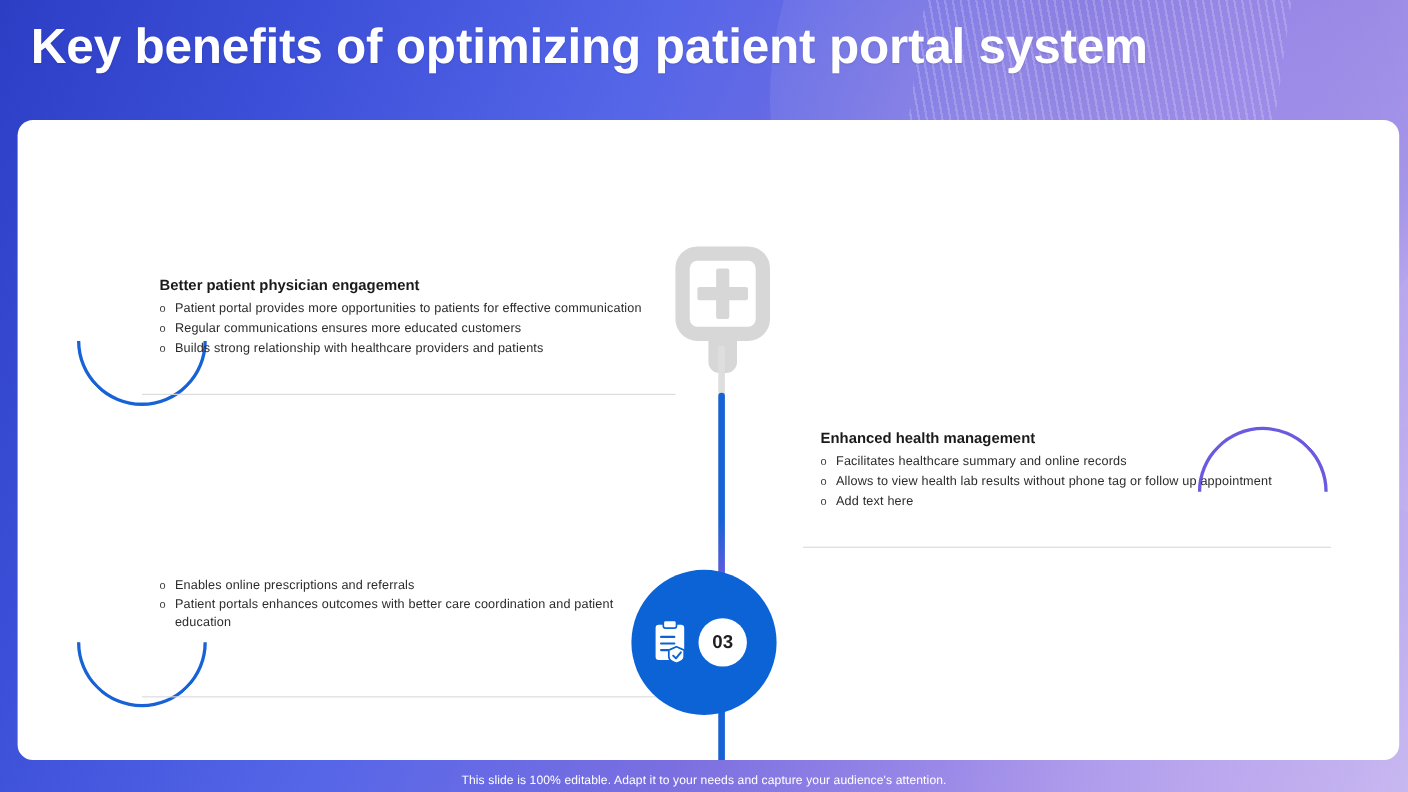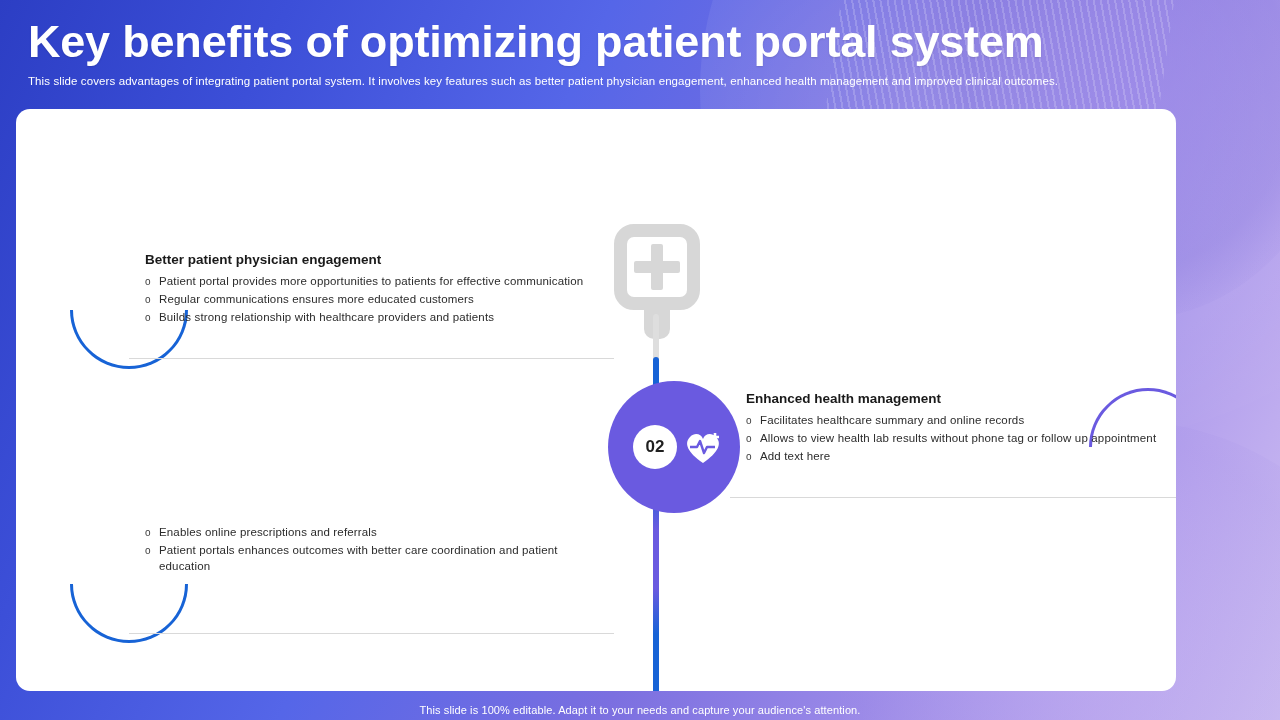--- a/index.html
+++ b/index.html
@@ -56,21 +56,21 @@
     margin-top: 10px;
     color: #ffffff;
     font-size: 11.5px;
     font-weight: 500;
     letter-spacing: 0.1px;
   }
 
   .card {
     position: absolute;
     left: 16px; top: 109px;
-    width: 1160px; height: 582px;
+    width: 1256px; height: 582px;
     background: #ffffff;
     border-radius: 14px;
     overflow: hidden;
   }
 
   
   .rail {
     position: absolute;
     left: 637px; top: 205px;
     width: 6px; height: 430px;
@@ -188,21 +188,20 @@
 </head>
 <body>
 
 <div class="bg-swirl swirl-a"></div>
 <div class="bg-swirl swirl-b"></div>
 <div class="bg-swirl swirl-c"></div>
 <div class="stripe"></div>
 
 <div class="slide-header">
   <div class="slide-title">Key benefits of optimizing patient portal system</div>
-  <div class="slide-subtitle">This slide covers advantages of integrating patient portal system. It involves key features such as better patient physician engagement, enhanced health management and improved clinical outcomes.</div>
 </div>
 
 <div class="card">
 
   <div class="steth-head"></div>
   <div class="steth-plus"></div>
   <div class="steth-stem"></div>
   <div class="rail"></div>
   <div class="rail-blue"></div>
 
@@ -217,30 +216,20 @@
     <div class="bullet">
       <span class="mark">o</span>
       <span class="txt">Regular communications ensures more educated customers</span>
     </div>
     <div class="bullet">
       <span class="mark">o</span>
       <span class="txt">Builds strong relationship with healthcare providers  and patients</span>
     </div>
   </div>
 
-  <div class="node node-purple" style="left:592px; top:272px;">
-    <div class="node-icon" style="left:72px; top:43px;">
-      <svg width="44" height="44" viewBox="0 0 44 44" fill="none">
-        <path d="M22 38 C6 27 3 18 9 12 C14 7 20 9 22 14 C24 9 30 7 35 12 C41 18 38 27 22 38 Z" fill="#fff"></path>
-        <path d="M9 22 H16 L19 16 L23 28 L26 22 H34" stroke="#6a5ae0" stroke-width="2.4" fill="none" stroke-linejoin="round"></path>
-        <path d="M34 8 V16 M30 12 H38" stroke="#fff" stroke-width="2.6"></path>
-      </svg>
-    </div>
-    <div class="node-num" style="left:25px; top:44px;">02</div>
-  </div>
   <div class="arc arc-right" style="left:1073px; top:279px; border-color:#6a5ae0; border-left-color:transparent; border-bottom-color:transparent;"></div>
   <div class="underline" style="left:714px; top:388px; width:480px;"></div>
   <div class="panel" style="left:730px; top:282px; width:460px;">
     <div class="panel-title">Enhanced health management</div>
     <div class="bullet">
       <span class="mark">o</span>
       <span class="txt">Facilitates healthcare  summary and online records</span>
     </div>
     <div class="bullet">
       <span class="mark">o</span>
@@ -257,16 +246,28 @@
   <div class="panel" style="left:129px; top:416px; width:450px;">
     <div class="bullet">
       <span class="mark">o</span>
       <span class="txt">Enables online prescriptions  and referrals</span>
     </div>
     <div class="bullet">
       <span class="mark">o</span>
       <span class="txt">Patient portals enhances outcomes with better care coordination and  patient education</span>
     </div>
   </div>
+  <div class="node node-blue" style="left:558px; top:409px;">
+    <div class="node-icon" style="left:14px; top:43px;">
+      <svg width="44" height="44" viewBox="0 0 44 44" fill="none">
+        <rect x="7" y="6" width="26" height="32" rx="3" fill="#fff"></rect>
+        <rect x="14" y="2" width="12" height="7" rx="2" fill="#fff" stroke="#0b63d6" stroke-width="1.5"></rect>
+        <path d="M12 17 H24 M12 23 H24 M12 29 H20" stroke="#0b63d6" stroke-width="2" stroke-linecap="round"></path>
+        <path d="M26 26 l7 3 v6 c0 3 -4 5 -7 6 c-3 -1 -7 -3 -7 -6 v-6 z" fill="#fff" stroke="#0b63d6" stroke-width="1.6"></path>
+        <path d="M23 34 l2.5 2.5 L30 31" stroke="#0b63d6" stroke-width="1.8" fill="none" stroke-linecap="round" stroke-linejoin="round"></path>
+      </svg>
+    </div>
+    <div class="node-num" style="left:61px; top:44px;">03</div>
+  </div>
 
 </div>
 
 <div class="footer">This slide is 100% editable. Adapt it to your needs and capture your audience's attention.</div>
 
 </body></html>

